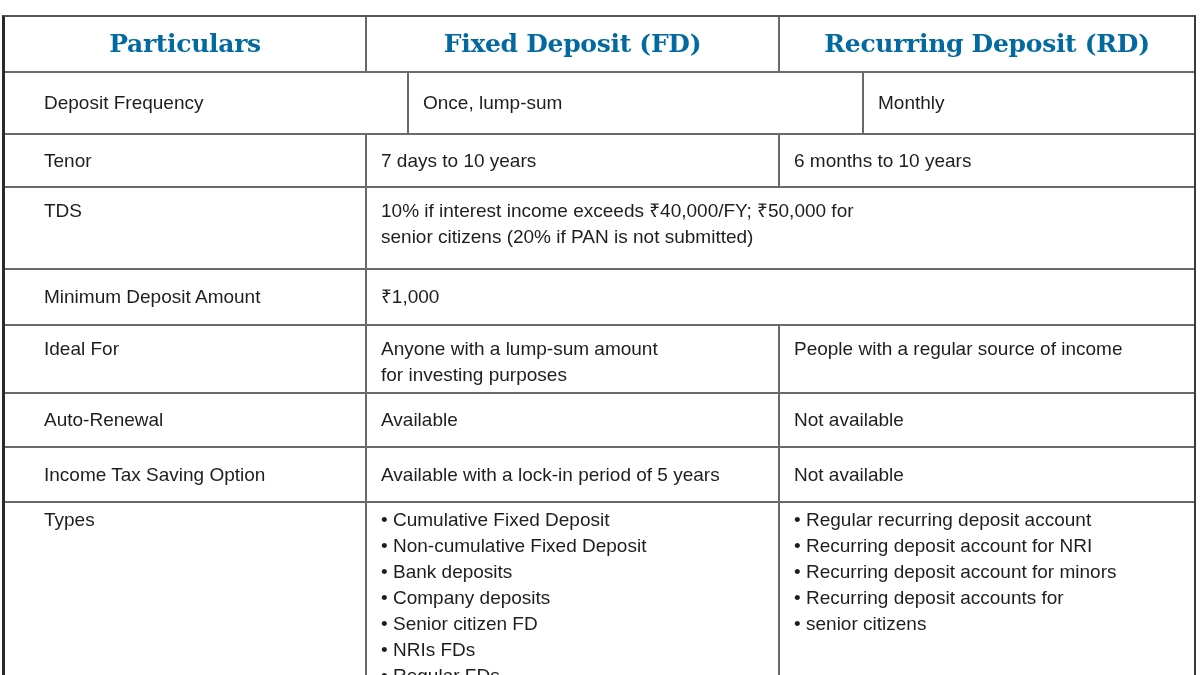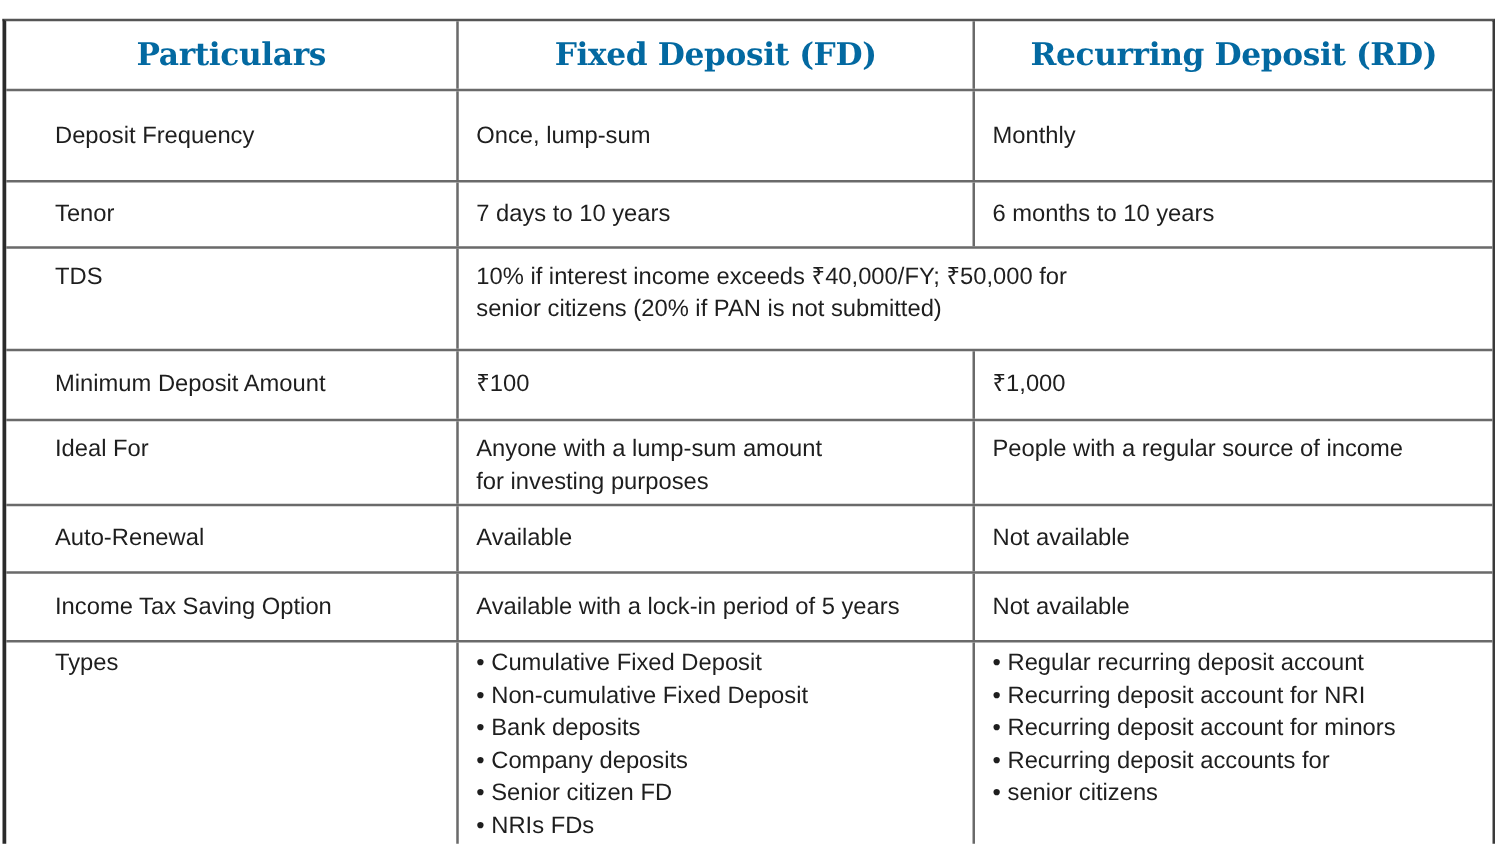--- a/index.html
+++ b/index.html
@@ -59,21 +59,21 @@
 <body>
 
 <div class="table" data-name="fd-vs-rd-comparison-table">
 
   <div class="row header" data-name="table-header-row">
     <div class="cell" data-name="header-particulars">Particulars</div>
     <div class="cell" data-name="header-fixed-deposit">Fixed Deposit (FD)</div>
     <div class="cell" data-name="header-recurring-deposit">Recurring Deposit (RD)</div>
   </div>
 
-  <div class="row single" style="height:73px;" data-name="table-row-deposit-frequency">
+  <div class="row single" style="height:62px;gap:42px;" data-name="table-row-deposit-frequency">
     <div class="cell label" data-name="row-label">Deposit Frequency</div>
     <div class="cell" data-name="fd-value">Once, lump-sum</div>
     <div class="cell" data-name="rd-value">Monthly</div>
   </div>
 
   <div class="row single" style="height:53px;" data-name="table-row-tenor">
     <div class="cell label" data-name="row-label">Tenor</div>
     <div class="cell" data-name="fd-value">7 days to 10 years</div>
     <div class="cell" data-name="rd-value">6 months to 10 years</div>
   </div>
@@ -81,21 +81,20 @@
   <div class="row multi" style="height:82px;" data-name="table-row-tds">
     <div class="cell label" data-name="row-label">TDS</div>
     <div class="cell span2" data-name="tds-shared-value">
       <div data-name="tds-line-1">10% if interest income exceeds ₹40,000/FY; ₹50,000 for</div>
       <div data-name="tds-line-2">senior citizens (20% if PAN is not submitted)</div>
     </div>
   </div>
 
   <div class="row single" style="height:56px;" data-name="table-row-minimum-deposit">
     <div class="cell label" data-name="row-label">Minimum Deposit Amount</div>
-    <div class="cell" data-name="fd-value">₹100</div>
     <div class="cell" data-name="rd-value">₹1,000</div>
   </div>
 
   <div class="row multi" style="height:68px;" data-name="table-row-ideal-for">
     <div class="cell label" data-name="row-label">Ideal For</div>
     <div class="cell" data-name="fd-value">
       <div data-name="fd-line-1">Anyone with a lump-sum amount</div>
       <div data-name="fd-line-2">for investing purposes</div>
     </div>
     <div class="cell" data-name="rd-value">People with a regular source of income</div>

